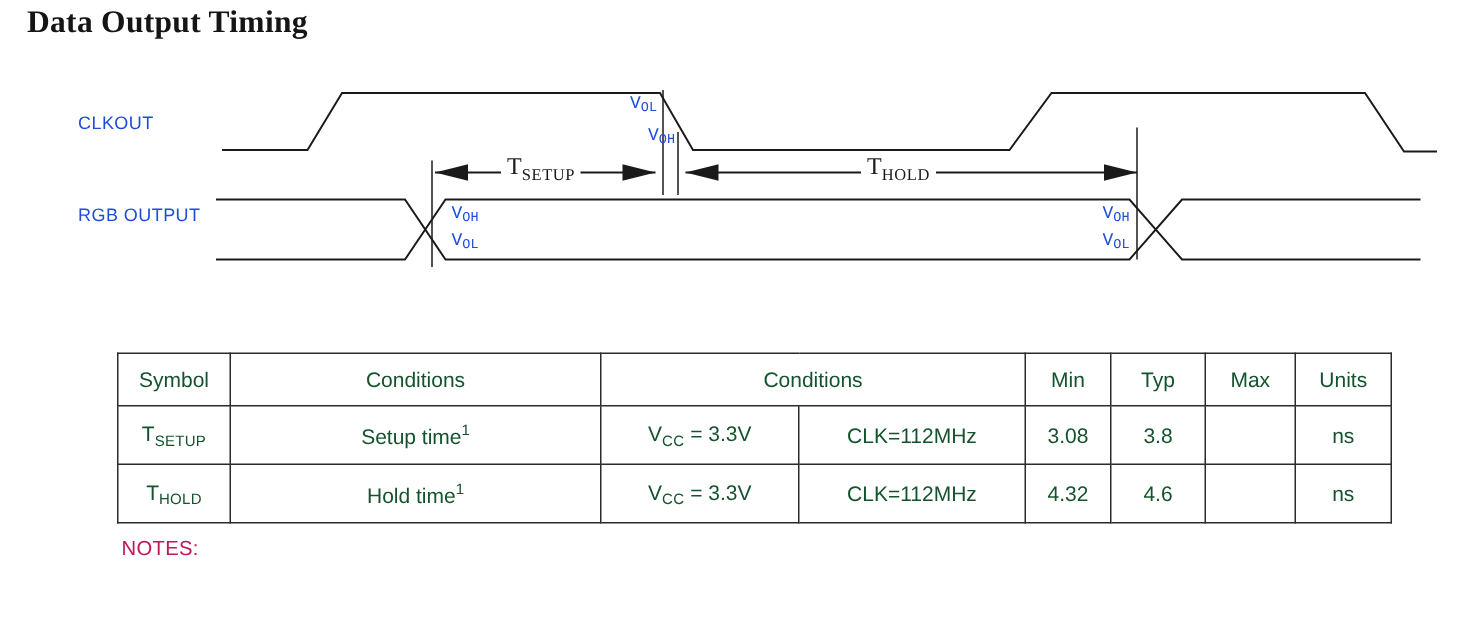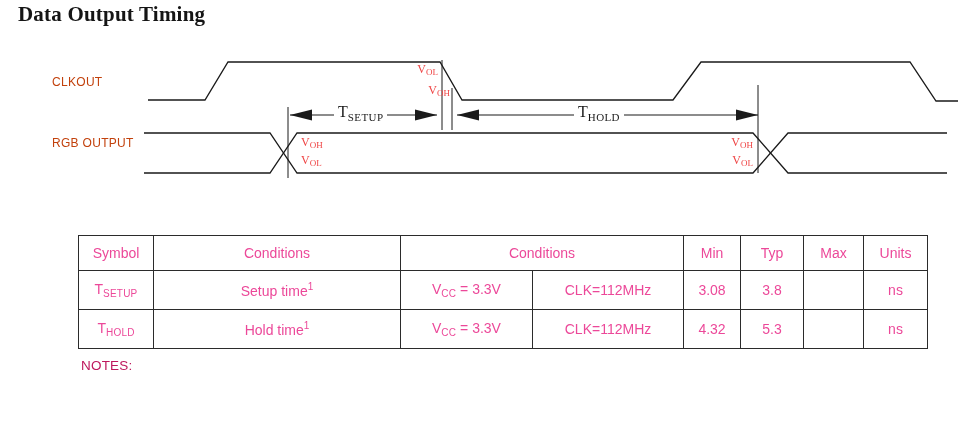--- a/index.html
+++ b/index.html
@@ -13,40 +13,40 @@
   }
   
   .title{
     position:absolute;left:18px;top:2px;
     font-family:"Liberation Serif","DejaVu Serif",serif;
     font-size:21px;font-weight:600;letter-spacing:.2px;color:#151515;
   }
   
   .wave-svg{position:absolute;left:0;top:0;width:973px;height:215px;}
   .sig-label{
-    position:absolute;font-size:12px;letter-spacing:.3px;color:#c2410c;
+    position:absolute;font-size:12px;letter-spacing:.3px;color:#1d4ed8;
   }
   .dim-label{
     position:absolute;background:#fff;padding:0 4px;
     font-family:"Liberation Serif","DejaVu Serif",serif;
     font-size:16px;color:#1a1a1a;line-height:16px;white-space:nowrap;
   }
   .dim-label .sub{font-size:11px;letter-spacing:.4px;vertical-align:-4px;}
   .vlabel{
     position:absolute;
-    font-family:Liberation Serif, serif;
-    font-size:12px;color:#ef4444;line-height:13px;white-space:nowrap;
+    font-family:Liberation Mono, monospace;
+    font-size:12px;color:#1d4ed8;line-height:13px;white-space:nowrap;
   }
   .vlabel .sub{font-size:9px;vertical-align:-2px;}
   .vlabel.ra{width:30px;text-align:right;}
   
   .spec-table{
     position:absolute;left:78px;top:235px;
     border-collapse:collapse;table-layout:fixed;
-    font-size:14px;color:#ec4899;
+    font-size:14px;color:#14532d;
   }
   .spec-table th,.spec-table td{
     border:1px solid #2b2b2b;text-align:center;vertical-align:middle;
     font-weight:normal;padding:0;overflow:hidden;
   }
   .spec-table thead tr{height:35px;}
   .spec-table tbody tr{height:39px;}
   .sub-s{font-size:10px;vertical-align:-3px;letter-spacing:.2px;}
   .sup-s{font-size:10px;vertical-align:6px;}
   
@@ -133,21 +133,21 @@
         <td>3.8</td>
         <td></td>
         <td>ns</td>
       </tr>
       <tr>
         <td><span>T</span><span class="sub-s">HOLD</span></td>
         <td><span>Hold time</span><span class="sup-s">1</span></td>
         <td><span>V</span><span class="sub-s">CC</span><span> = 3.3V</span></td>
         <td>CLK=112MHz</td>
         <td>4.32</td>
-        <td>5.3</td>
+        <td>4.6</td>
         <td></td>
         <td>ns</td>
       </tr>
     </tbody>
   </table>
 
   <div class="notes-heading">NOTES:</div>
 
   <div class="watermark">bbs.eetop.cn</div>
 

